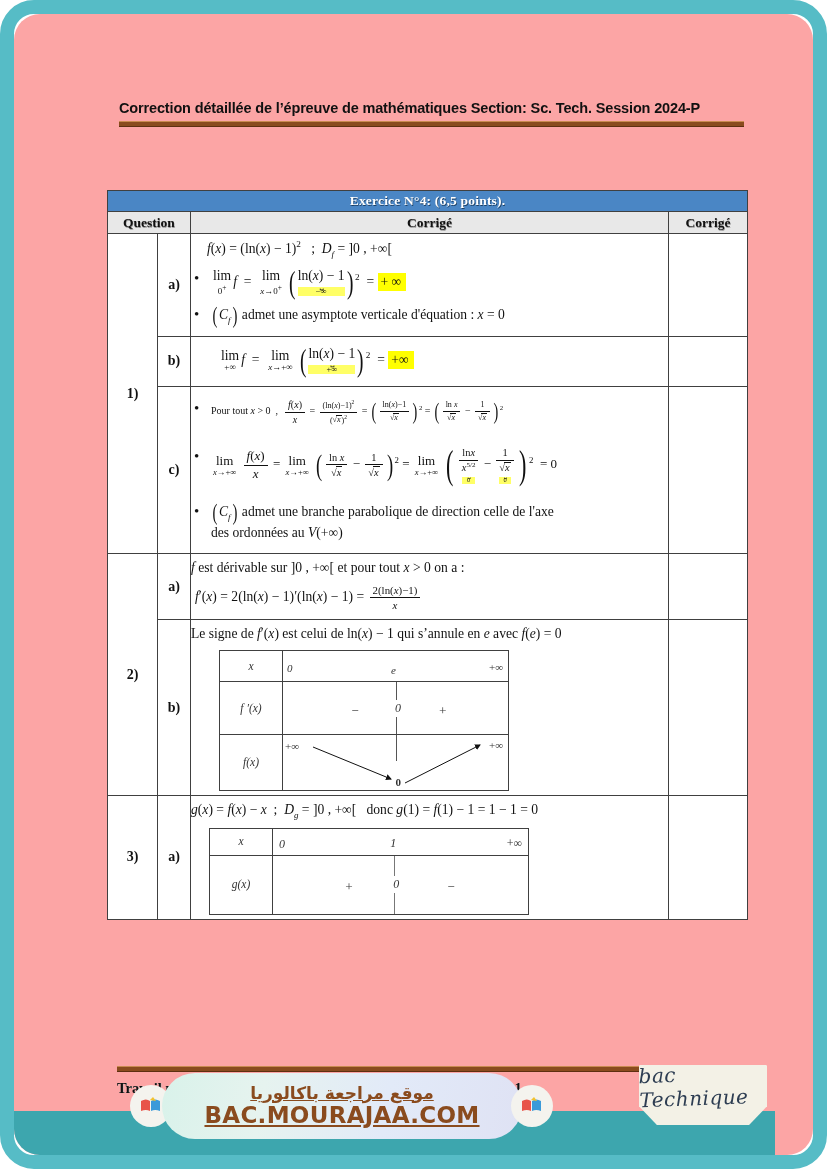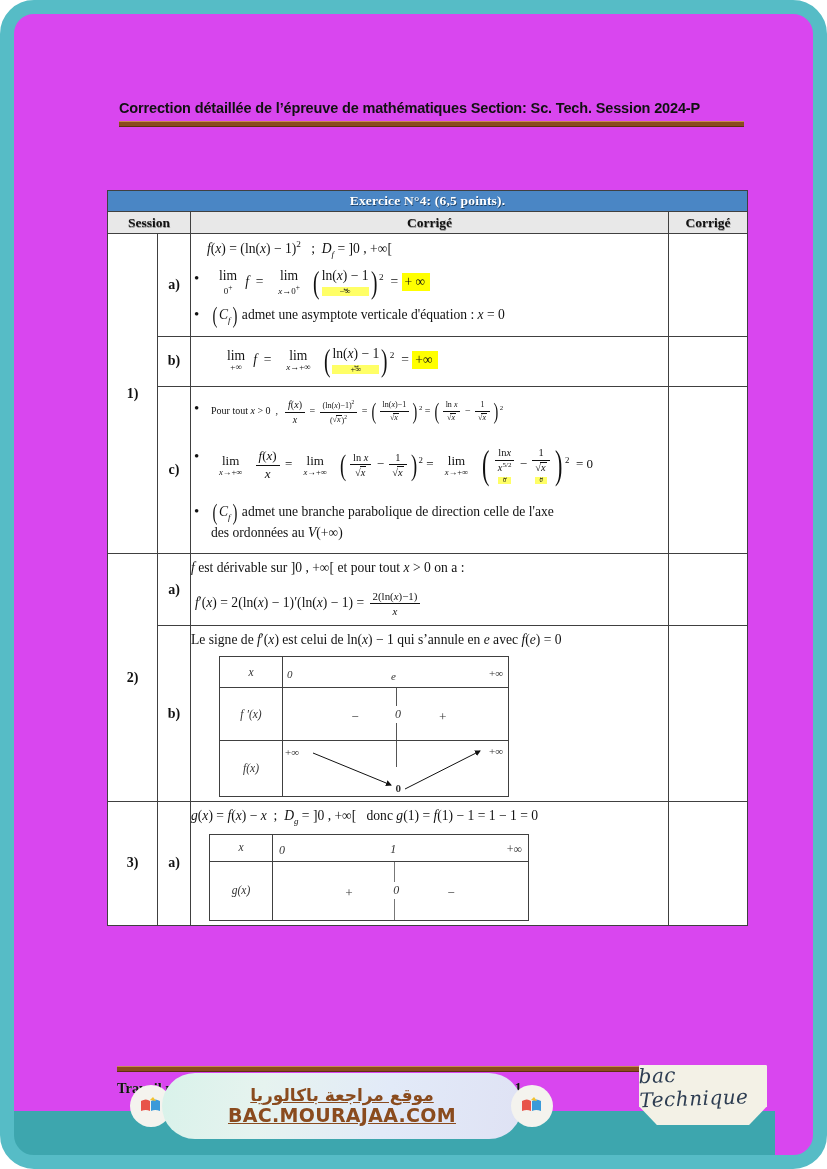--- a/index.html
+++ b/index.html
@@ -15,22 +15,22 @@
     position:absolute;left:0;top:0;width:827px;height:1169px;
     box-sizing:border-box;
     border:14px solid #56bcc6;
     border-radius:34px;
     pointer-events:none;
     z-index:5;
   }
   #page-inner{
     position:absolute;left:14px;top:14px;
     width:799px;height:1141px;
-    background:#d946ef;
-    border-radius:10px;
+    background:#fca5a5;
+    border-radius:26px;
     overflow:hidden;
   }
   
   #doc-header{
     position:absolute;left:105px;top:86px;width:625px;
   }
   #doc-header .htxt{
     font-family:"Liberation Sans", sans-serif;
     font-weight:bold;
     font-size:14.5px;
@@ -106,21 +106,21 @@
   .frac{
     display:inline-block;vertical-align:middle;
     text-align:center;line-height:1.12;
     margin:0 2px;
   }
   .frac .num{display:block;border-bottom:1px solid #111;padding:0 3px 1px;}
   .frac .den{display:block;padding:1px 3px 0;}
   .sm{font-size:0.8em;}
   sup.e{font-size:0.68em;vertical-align:super;}
   sub.e{font-size:0.66em;vertical-align:sub;}
-  .lim{display:inline-block;text-align:center;line-height:1;vertical-align:middle;margin:0 8px;}
+  .lim{display:inline-block;text-align:center;line-height:1;vertical-align:middle;margin:0 2px;}
   .lim .lm{display:block;font-size:1em;}
   .lim .lb{display:block;font-size:0.66em;margin-top:1px;}
   .pL,.pR{
     display:inline-block;vertical-align:middle;
     font-size:2.3em;font-weight:300;line-height:0.62;
     transform:scaleX(0.62);
   }
   .pLs,.pRs{
     display:inline-block;vertical-align:middle;
     font-size:1.75em;font-weight:300;line-height:0.66;
@@ -196,21 +196,21 @@
     text-align:center;line-height:1.12;
   }
   .ar-line{
     font-family:"DejaVu Sans", sans-serif;
     font-size:17px;font-weight:bold;color:#8a4b1e;
     text-decoration:underline;
     direction:rtl;
   }
   .site-line{
     font-family:"DejaVu Sans", sans-serif;
-    font-size:19px;font-weight:bold;color:#8a4b1e;
+    font-size:23px;font-weight:bold;color:#8a4b1e;
     text-decoration:underline;
     letter-spacing:0.3px;
   }
   .logo-badge{
     position:absolute;bottom:28px;
     width:42px;height:42px;border-radius:50%;
     background:#f4f3ee;
     display:flex;align-items:center;justify-content:center;
     font-size:17px;
   }
@@ -251,21 +251,21 @@
       <col style="width:478px">
         <col style="width:79px">
     </colgroup>
 
     <tbody>
         <tr>
       <td class="hdr-band" colspan="4">Exercice N°4: (6,5 points).</td>
     </tr>
 
     <tr>
-      <td class="col-head" colspan="2">Session</td>
+      <td class="col-head" colspan="2">Question</td>
       <td class="col-head">Corrigé</td>
       <td class="col-head">Corrigé</td>
     </tr>
 
     <tr>
       <td class="qnum" rowspan="3">1)</td>
       <td class="qlet">a)</td>
       <td class="cell">
         <div class="mathline" style="margin:4px 0 2px 16px;">
           <span class="it">f</span>(<span class="it">x</span>) = (ln(<span class="it">x</span>) − 1)<sup class="e">2</sup>
@@ -344,21 +344,21 @@
           </li>
         </ul>
       </td>
       <td class="baremecell"></td>
     </tr>
 
     <tr>
       <td class="qnum" rowspan="2">2)</td>
       <td class="qlet">a)</td>
       <td class="cell">
-        <div class="mathline" style="margin:4px 0 12px 0;">
+        <div class="mathline" style="margin:4px 0 6px 0;">
           <span class="it">f</span> est dérivable sur ]0 , +∞[ et pour tout <span class="it">x</span> &gt; 0 on a :
         </div>
         <div class="mathline" style="margin:2px 0 8px 4px;">
           <span class="it">f</span>′(<span class="it">x</span>) = 2(ln(<span class="it">x</span>) − 1)′(ln(<span class="it">x</span>) − 1) =
           <span class="frac sm"><span class="num">2(ln(<span class="it">x</span>)−1)</span><span class="den"><span class="it">x</span></span></span>
         </div>
       </td>
       <td class="baremecell"></td>
     </tr>
 

